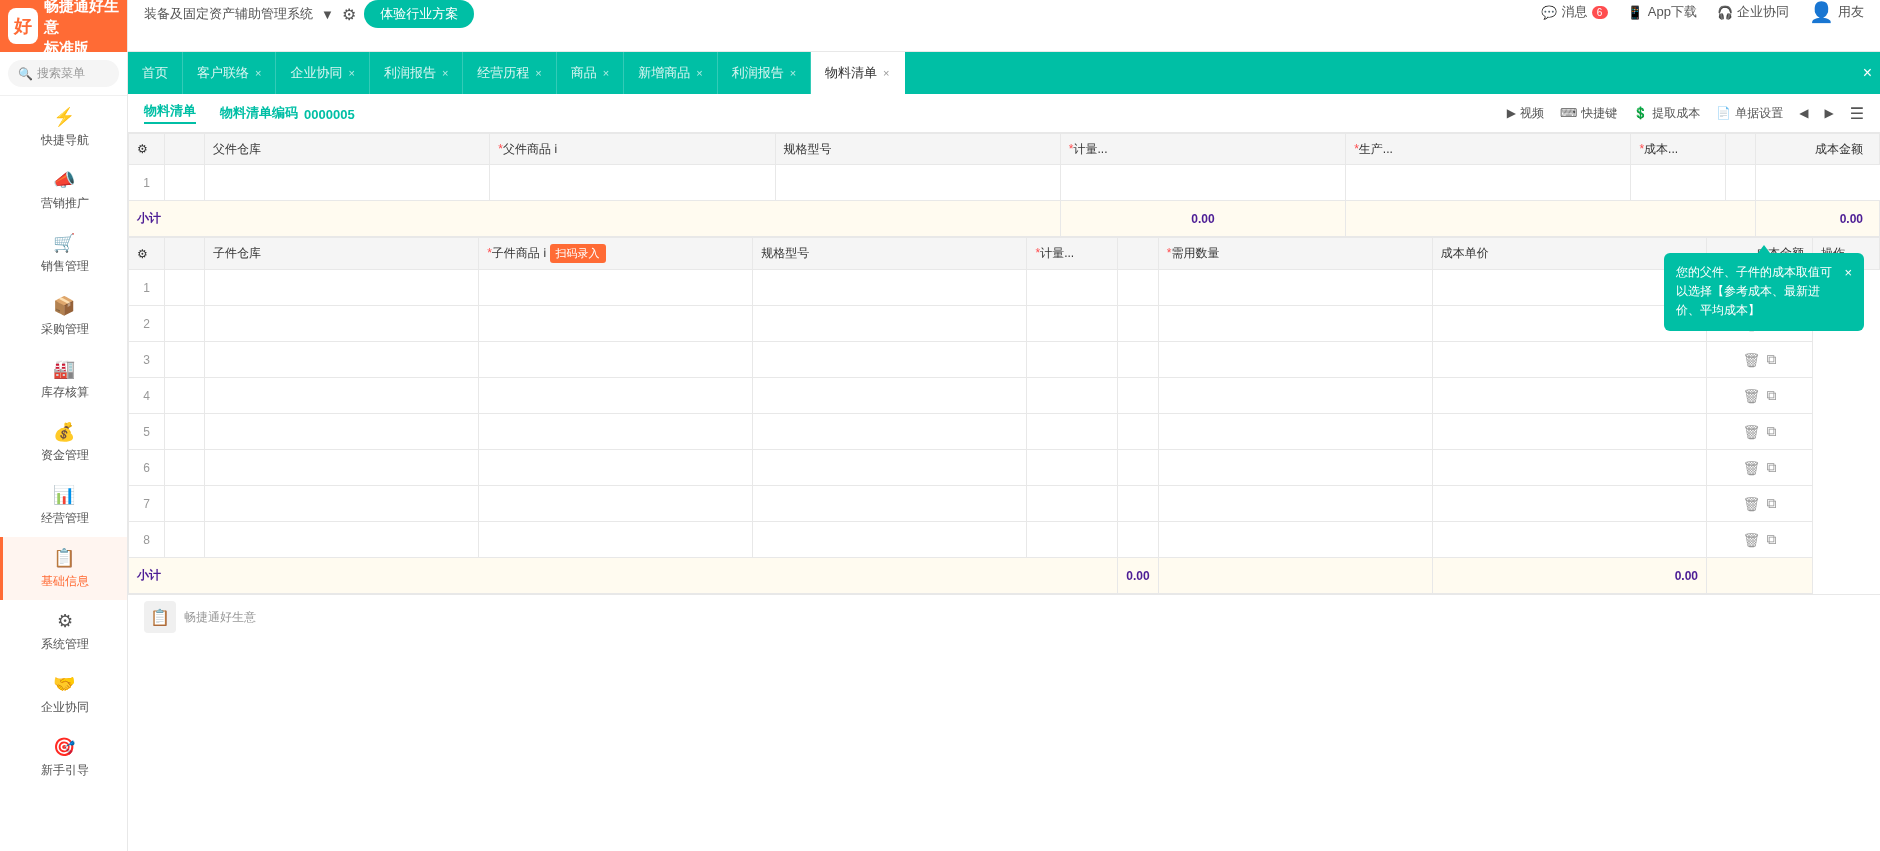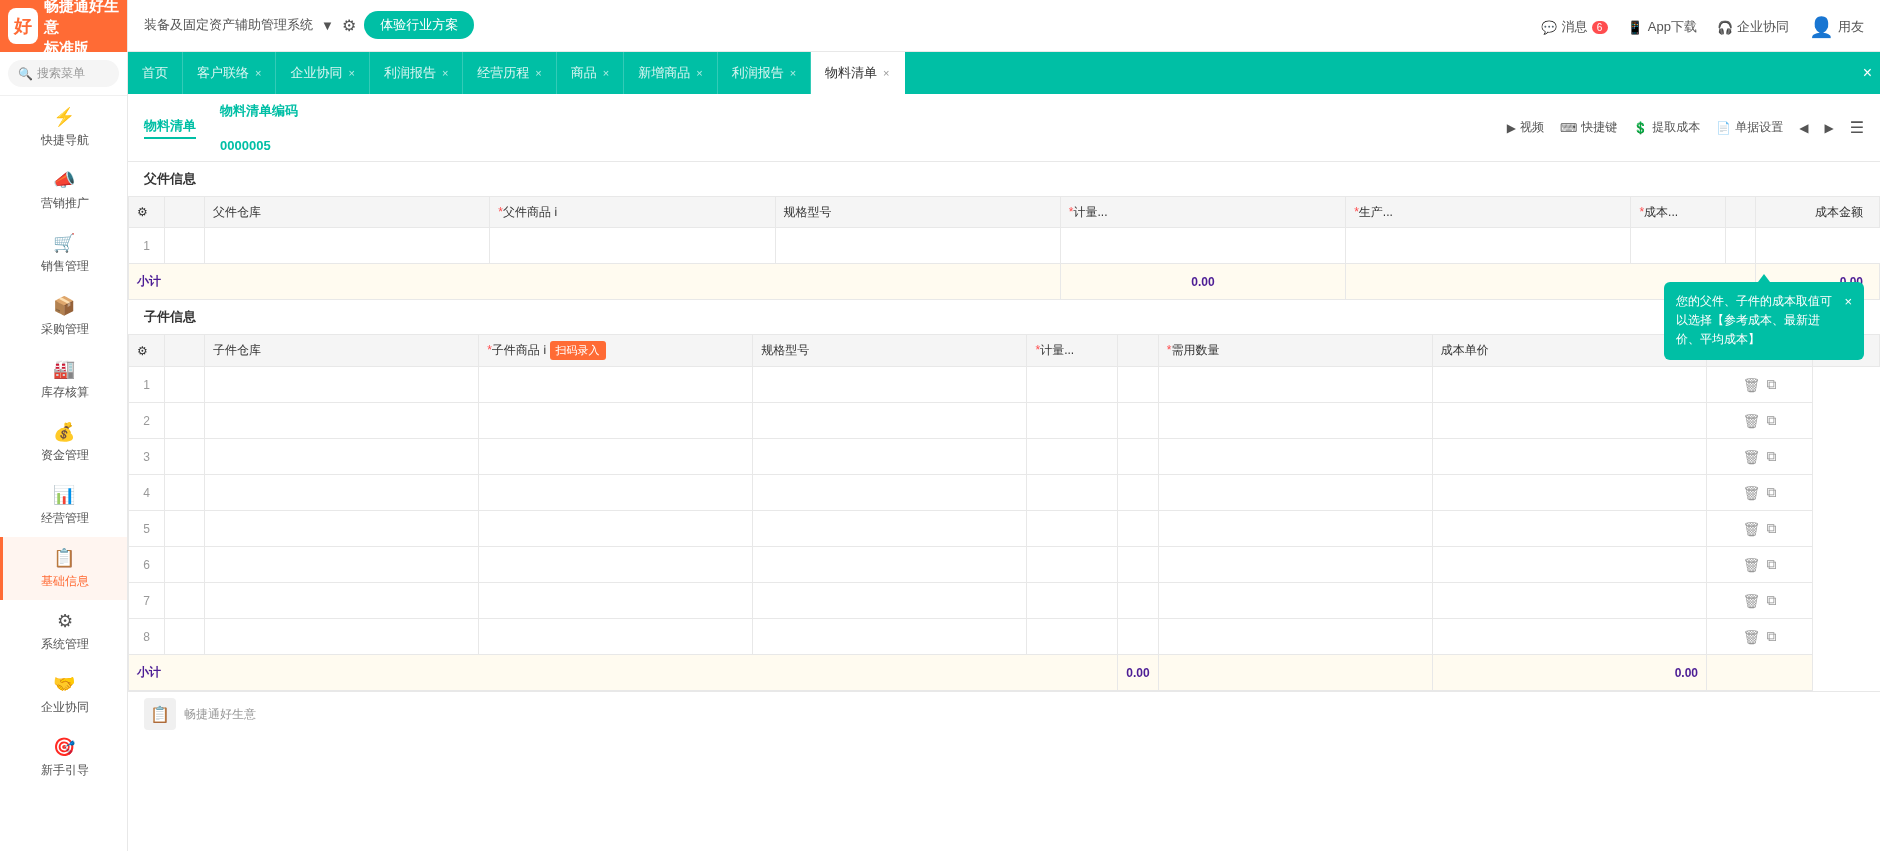--- a/index.html
+++ b/index.html
@@ -81,23 +81,23 @@
       display: flex;
       flex-direction: column;
       overflow: hidden;
     }
 
     
     .top-header {
       background: #fff;
       height: 52px;
       display: flex;
-      align-items: flex-end;
+      align-items: flex-start;
       justify-content: space-between;
-      padding: 12px 16px;
+      padding: 0 16px;
       border-bottom: 1px solid #e8e8e8;
       flex-shrink: 0;
     }
     .header-left {
       display: flex;
       align-items: center;
       gap: 8px;
       color: #555;
       font-size: 13px;
     }
@@ -184,25 +184,24 @@
       cursor: pointer;
       padding-bottom: 2px;
     }
     .sub-nav-item.active {
       color: #00bfa5;
       border-bottom: 2px solid #00bfa5;
       font-weight: bold;
     }
     .doc-code {
       display: flex;
-      align-items: flex-start;
-      gap: 18px;
+      align-items: flex-end;
+      gap: 6px;
       font-size: 13px;
       color: #333;
-      flex-direction: column;
     }
     .doc-code span { color: #00bfa5; font-weight: bold; }
     .sub-header-right {
       display: flex;
       align-items: center;
       gap: 16px;
       font-size: 12px;
       color: #555;
     }
     .sub-header-right-item {
@@ -525,21 +524,20 @@
         <span>单据设置</span>
       </div>
       <span style="cursor:pointer;">◀</span>
       <span style="cursor:pointer;">▶</span>
       <span style="cursor:pointer; font-size:16px;">☰</span>
     </div>
   </div>
 
   <div class="content">
 
-    <div class="section-title">父件信息</div>
     <table class="data-table">
       <thead>
         <tr>
           <th class="col-settings">⚙</th>
           <th style="width:40px;"></th>
           <th>父件仓库</th>
           <th><span class="required">*</span>父件商品 ℹ</th>
           <th>规格型号</th>
           <th><span class="required">*</span>计量...</th>
           <th><span class="required">*</span>生产...</th>
@@ -562,21 +560,20 @@
         </tr>
         <tr class="subtotal-row">
           <td colspan="5">小计</td>
           <td style="text-align:center;">0.00</td>
           <td colspan="3"></td>
           <td style="text-align:right; padding-right:16px;">0.00</td>
         </tr>
       </tbody>
     </table>
 
-    <div class="section-title">子件信息</div>
     <table class="data-table">
       <thead>
         <tr>
           <th class="col-settings">⚙</th>
           <th style="width:40px;"></th>
           <th>子件仓库</th>
           <th><span class="required">*</span>子件商品 ℹ
             <button class="scan-btn">扫码录入</button>
           </th>
           <th>规格型号</th>

